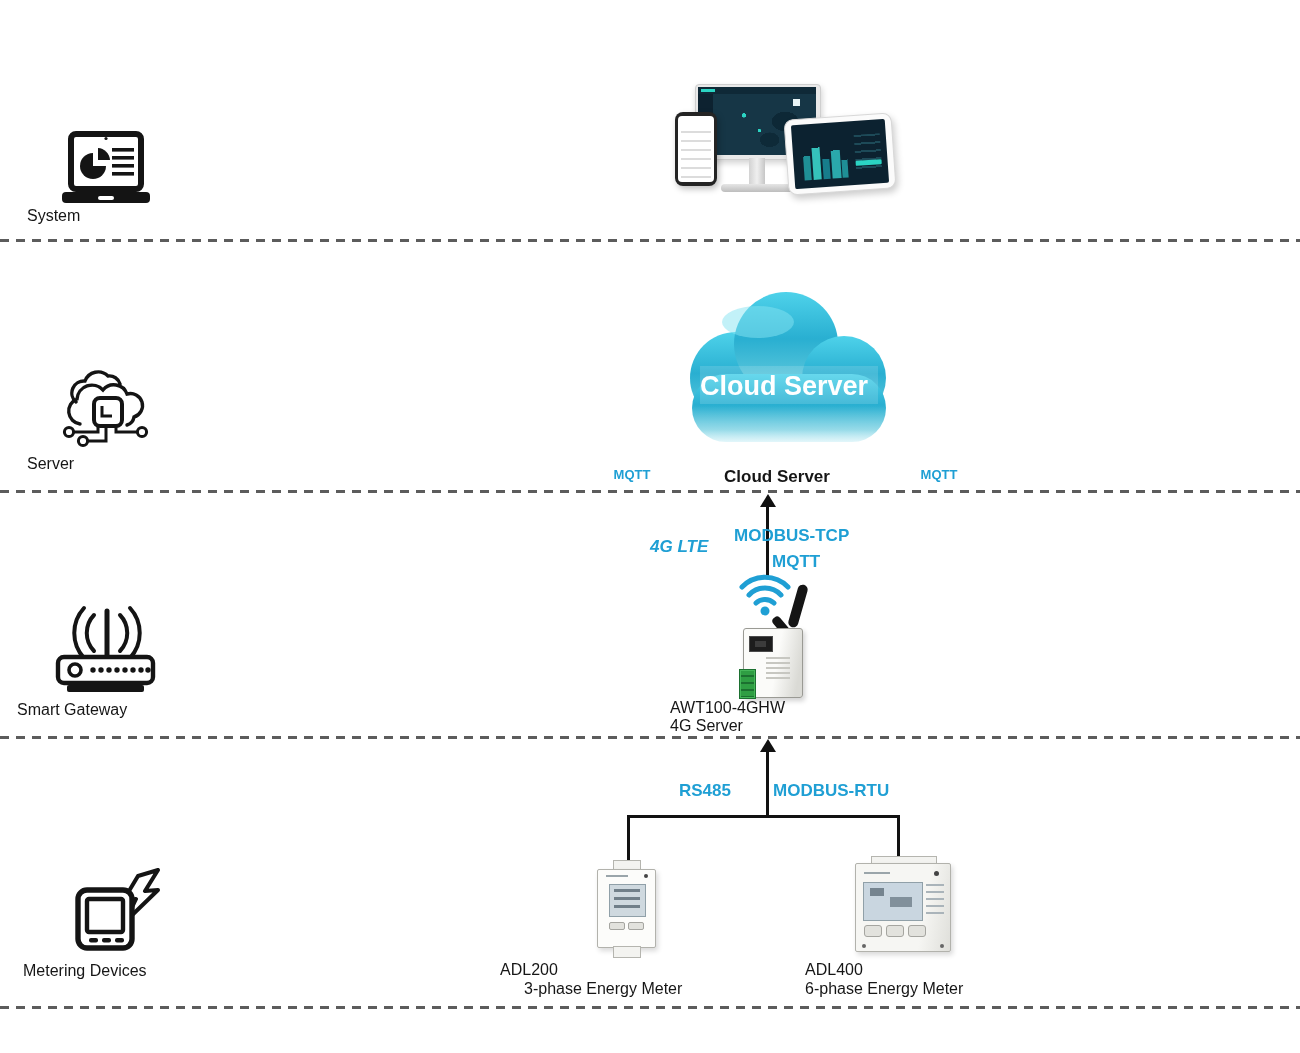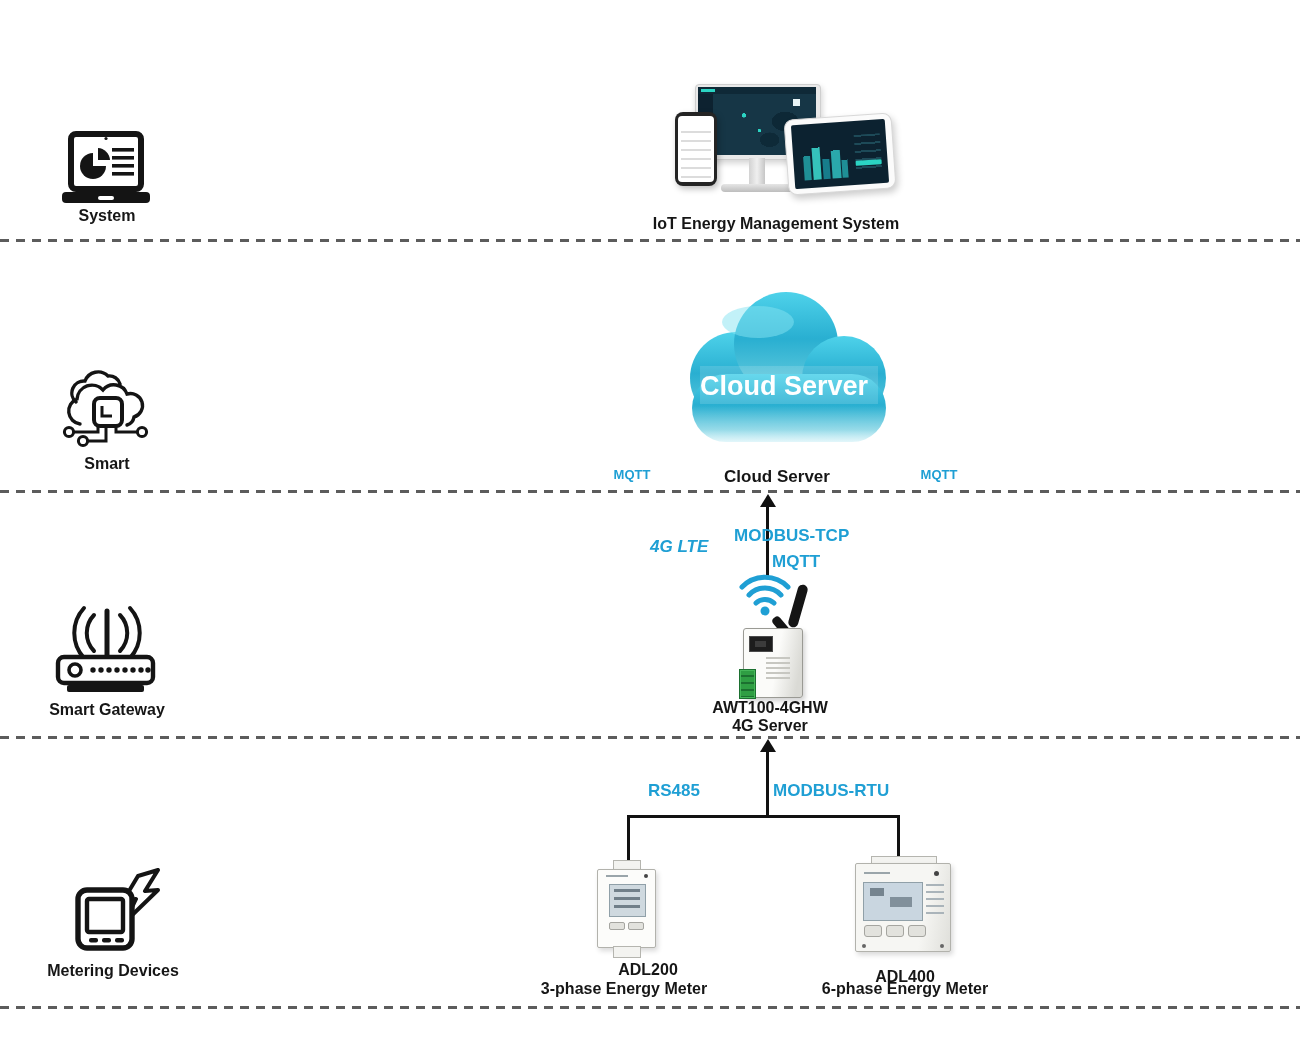--- a/index.html
+++ b/index.html
@@ -1,21 +1,21 @@
 <!DOCTYPE html>
 <html><head>
 <meta charset="utf-8">
 <style>
   html,body{margin:0;padding:0;background:#fff;}
   .canvas{position:relative;width:1300px;height:1053px;background:#ffffff;overflow:hidden;
           font-family:"Liberation Sans",sans-serif;color:#161616;}
   .abs{position:absolute;}
   .divider{height:3px;width:1300px;left:0;
            background:repeating-linear-gradient(90deg,#5c5c5c 0 9px,transparent 9px 16px);}
-  .lbl{font-weight:bold;font-size:16px;text-align:center;color:#161616;line-height:1.15;}
+  .lbl{font-weight:normal;font-size:16px;text-align:left;color:#161616;line-height:1.15;}
   .lbl-lg{font-weight:bold;font-size:17px;text-align:center;color:#161616;}
   .cy{font-weight:bold;font-size:17px;color:#1f9fd4;}
   .cy-sm{font-weight:bold;font-size:13px;color:#1f9fd4;text-align:center;}
   .vline{width:3px;background:#111;}
   .hline{height:3px;background:#111;}
   .arrowhead{width:0;height:0;border-left:8px solid transparent;border-right:8px solid transparent;
              border-bottom:13px solid #111;}
   
   .monitor-bezel{left:695px;top:84px;width:124px;height:74px;background:#e9e9e9;border:1px solid #cfcfcf;
                  border-radius:4px;box-shadow:1px 3px 6px rgba(0,0,0,.18);}
@@ -105,21 +105,21 @@
     <path d="M24 55 A13 13 0 0 1 21 30 A15 15 0 0 1 47 21 A14 14 0 0 1 71 25 A12 12 0 0 1 78 48 A10 10 0 0 1 71 56" fill="none" stroke="#141414" stroke-width="3.4" stroke-linecap="round"></path>
     <rect x="38" y="29" width="28" height="28" rx="6" fill="#fff" stroke="#141414" stroke-width="4"></rect>
     <path d="M46 37 v10 h10" fill="none" stroke="#141414" stroke-width="3"></path>
     <path d="M42 57 v6 h-24" fill="none" stroke="#141414" stroke-width="3"></path>
     <circle cx="13" cy="63" r="4.6" fill="#fff" stroke="#141414" stroke-width="3"></circle>
     <path d="M50 57 v15 h-18" fill="none" stroke="#141414" stroke-width="3"></path>
     <circle cx="27" cy="72" r="4.6" fill="#fff" stroke="#141414" stroke-width="3"></circle>
     <path d="M60 57 v6 h21" fill="none" stroke="#141414" stroke-width="3"></path>
     <circle cx="86" cy="63" r="4.6" fill="#fff" stroke="#141414" stroke-width="3"></circle>
   </svg>
-  <div class="abs lbl" style="left:27px;top:455px;width:160px;">Smart</div>
+  <div class="abs lbl" style="left:27px;top:455px;width:160px;">Server</div>
 
   <svg class="abs" style="left:52px;top:599px;" width="108" height="98" viewBox="0 0 108 98">
     <line x1="55" y1="12" x2="55" y2="56" stroke="#141414" stroke-width="5" stroke-linecap="round"></line>
     <path d="M42 16 a26 26 0 0 0 0 36" fill="none" stroke="#141414" stroke-width="4" stroke-linecap="round"></path>
     <path d="M32 9 a37 37 0 0 0 0 50" fill="none" stroke="#141414" stroke-width="4" stroke-linecap="round"></path>
     <path d="M68 16 a26 26 0 0 1 0 36" fill="none" stroke="#141414" stroke-width="4" stroke-linecap="round"></path>
     <path d="M78 9 a37 37 0 0 1 0 50" fill="none" stroke="#141414" stroke-width="4" stroke-linecap="round"></path>
     <rect x="6" y="58" width="95" height="26" rx="6" fill="#fff" stroke="#141414" stroke-width="4.4"></rect>
     <circle cx="23" cy="71" r="6" fill="none" stroke="#141414" stroke-width="3.6"></circle>
     <circle cx="41" cy="71" r="2.7" fill="#141414"></circle>
@@ -160,21 +160,20 @@
       <div class="abs phone-lines"></div>
     </div>
   </div>
   <div class="abs tablet">
     <div class="abs tablet-screen">
       <div class="abs t-city"></div>
       <div class="abs t-text"></div>
       <div class="abs t-btn"></div>
     </div>
   </div>
-  <div class="abs lbl" style="left:576px;top:215px;width:400px;">IoT Energy Management System</div>
 
   <svg class="abs" style="left:658px;top:286px;" width="250" height="180" viewBox="0 0 250 180">
     <defs>
       <linearGradient id="cg" x1="0" y1="0" x2="0" y2="1">
         <stop offset="0" stop-color="#4ed2ea"></stop>
         <stop offset="0.45" stop-color="#29afd1"></stop>
         <stop offset="0.82" stop-color="#57c5db"></stop>
         <stop offset="1" stop-color="#bdebf4"></stop>
       </linearGradient>
       <linearGradient id="fade" x1="0" y1="0" x2="0" y2="1">
@@ -219,55 +218,55 @@
       </div>
       <div class="abs gw-vents"></div>
       <div class="abs gw-term"></div>
     </div>
   </div>
   <div class="abs lbl" style="left:670px;top:699px;width:200px;">AWT100-4GHW</div>
   <div class="abs lbl" style="left:670px;top:717px;width:200px;">4G Server</div>
 
   <div class="abs arrowhead" style="left:760px;top:739px;"></div>
   <div class="abs vline" style="left:766px;top:751px;height:66px;"></div>
-  <div class="abs cy" style="left:648px;top:781px;width:114px;text-align:left;">RS485</div>
+  <div class="abs cy" style="left:648px;top:781px;width:114px;text-align:center;">RS485</div>
   <div class="abs cy" style="left:773px;top:781px;width:150px;">MODBUS-RTU</div>
   <div class="abs hline" style="left:627px;top:815px;width:273px;"></div>
   <div class="abs vline" style="left:627px;top:815px;height:47px;"></div>
   <div class="abs vline" style="left:897px;top:815px;height:43px;"></div>
 
   <div class="abs adl200">
     <div class="abs clamp" style="left:20px;top:0;width:26px;height:11px;"></div>
     <div class="abs meter-body" style="left:4px;top:9px;width:57px;height:77px;">
       <div class="abs" style="left:8px;top:5px;width:22px;height:2px;background:#9aa5aa;"></div>
       <div class="abs" style="left:46px;top:4px;width:4px;height:4px;background:#444;border-radius:50%;"></div>
       <div class="abs lcd" style="left:11px;top:14px;width:35px;height:31px;">
         <div class="abs lcd-rows" style="left:4px;top:4px;width:26px;height:23px;"></div>
       </div>
       <div class="abs btn" style="left:11px;top:52px;width:14px;height:6px;"></div>
       <div class="abs btn" style="left:30px;top:52px;width:14px;height:6px;"></div>
     </div>
     <div class="abs clamp" style="left:20px;top:86px;width:26px;height:10px;"></div>
   </div>
-  <div class="abs lbl" style="left:548px;top:961px;width:200px;">ADL200</div>
+  <div class="abs lbl" style="left:500px;top:961px;width:200px;">ADL200</div>
   <div class="abs lbl" style="left:524px;top:980px;width:200px;">3-phase Energy Meter</div>
 
   <div class="abs adl400">
     <div class="abs clamp" style="left:16px;top:0;width:64px;height:13px;"></div>
     <div class="abs meter-body" style="left:0;top:7px;width:94px;height:87px;background:linear-gradient(100deg,#f6f6f3 70%,#dfdfda);">
       <div class="abs" style="left:8px;top:8px;width:26px;height:2px;background:#9aa5aa;"></div>
       <div class="abs" style="left:78px;top:7px;width:5px;height:5px;background:#444;border-radius:50%;"></div>
       <div class="abs lcd" style="left:7px;top:18px;width:58px;height:37px;background:#c9d6e0;">
         <div class="abs" style="left:6px;top:5px;width:14px;height:8px;background:#51616c;opacity:.7;"></div>
         <div class="abs" style="left:26px;top:14px;width:22px;height:10px;background:#51616c;opacity:.6;"></div>
       </div>
       <div class="abs" style="left:70px;top:20px;width:18px;height:30px;background:repeating-linear-gradient(180deg,#aab4ba 0 2px,transparent 2px 7px);"></div>
       <div class="abs btn" style="left:8px;top:61px;width:16px;height:10px;border-radius:3px;"></div>
       <div class="abs btn" style="left:30px;top:61px;width:16px;height:10px;border-radius:3px;"></div>
       <div class="abs btn" style="left:52px;top:61px;width:16px;height:10px;border-radius:3px;"></div>
       <div class="abs" style="left:6px;top:80px;width:4px;height:4px;background:#666;border-radius:50%;"></div>
       <div class="abs" style="left:84px;top:80px;width:4px;height:4px;background:#666;border-radius:50%;"></div>
     </div>
   </div>
-  <div class="abs lbl" style="left:805px;top:961px;width:200px;margin-top:7px;">ADL400</div>
+  <div class="abs lbl" style="left:805px;top:961px;width:200px;">ADL400</div>
   <div class="abs lbl" style="left:805px;top:980px;width:200px;">6-phase Energy Meter</div>
 
 </div>
 
 </body></html>

